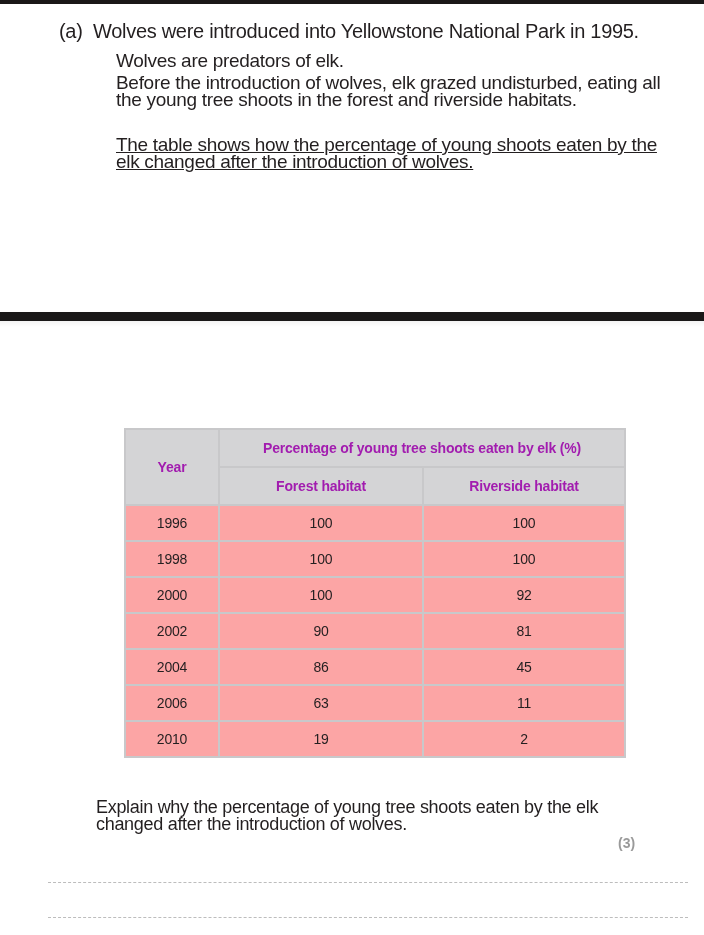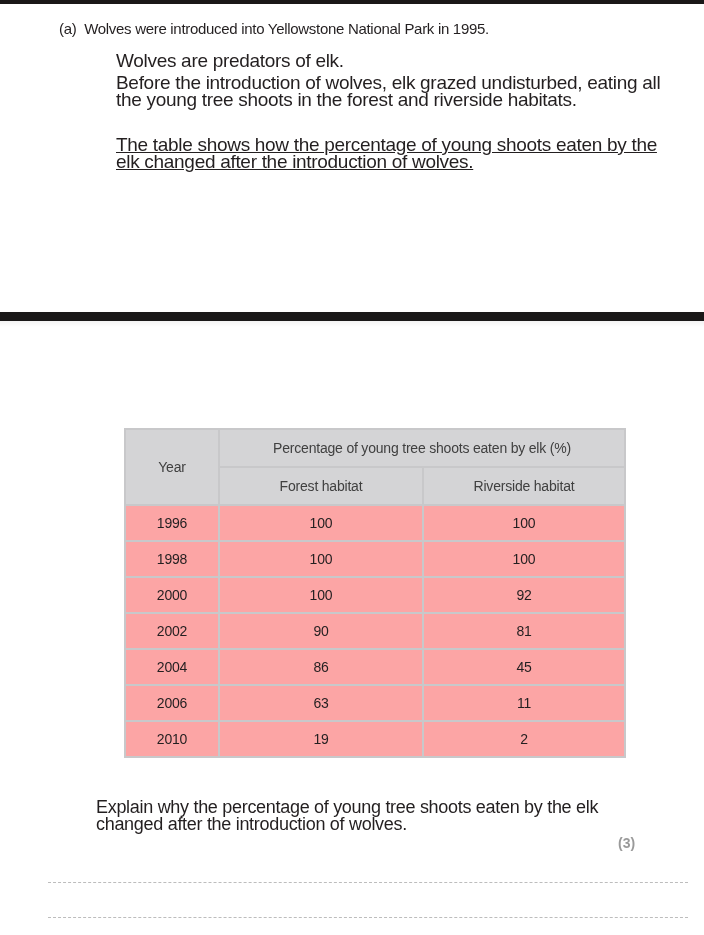--- a/index.html
+++ b/index.html
@@ -3,30 +3,30 @@
   <meta charset="utf-8">
   <style>
     html, body { margin: 0; padding: 0; }
     body {
       width: 704px; height: 935px; position: relative; overflow: hidden;
       background: #ffffff; font-family: "Liberation Sans", sans-serif; color: #231f20;
     }
     .bar-top { position: absolute; left: 0; top: 0; width: 704px; height: 4px; background: #1a1818; }
     .bar-mid { position: absolute; left: 0; top: 312px; width: 704px; height: 9px; background: #1a1818; }
     .shade { position: absolute; left: 0; top: 321px; width: 704px; height: 6px; background: linear-gradient(#f3f3f3, #ffffff); }
-    .qlabel { position: absolute; left: 59px; top: 20px; font-size: 15px; letter-spacing: -0.3px; }
+    .qlabel { position: absolute; left: 59px; top: 20px; font-size: 20px; letter-spacing: -0.3px; }
     .para { position: absolute; left: 84px; font-size: 19px; line-height: 17px; letter-spacing: -0.3px; width: 560px; margin-left: 32px; }
     table.data {
       position: absolute; left: 124px; top: 428px; width: 502px;
       border-collapse: collapse; font-size: 14px; letter-spacing: -0.2px;
     }
     table.data td, table.data th {
       border: 2px solid #c8c8ca; text-align: center; padding: 0; height: 34px;
     }
-    table.data th { background: #d4d4d6; font-weight: normal; color: #404040; }
+    table.data th { background: #d4d4d6; font-weight: bold; color: #a21caf; }
     table.data td { background: #fca5a5; }
     .col-year { width: 92px; }
     .col-forest { width: 202px; }
     .explain { position: absolute; left: 96px; top: 799px; font-size: 18px; line-height: 17px; letter-spacing: -0.3px; width: 540px; }
     .marks { position: absolute; left: 618px; top: 835px; font-size: 14px; font-weight: bold; color: #9a9a9a; }
     .answer-line { position: absolute; left: 48px; width: 640px; height: 0; border-top: 1px dashed #bdbdbd; }
   </style>
 </head>
 <body>
 

